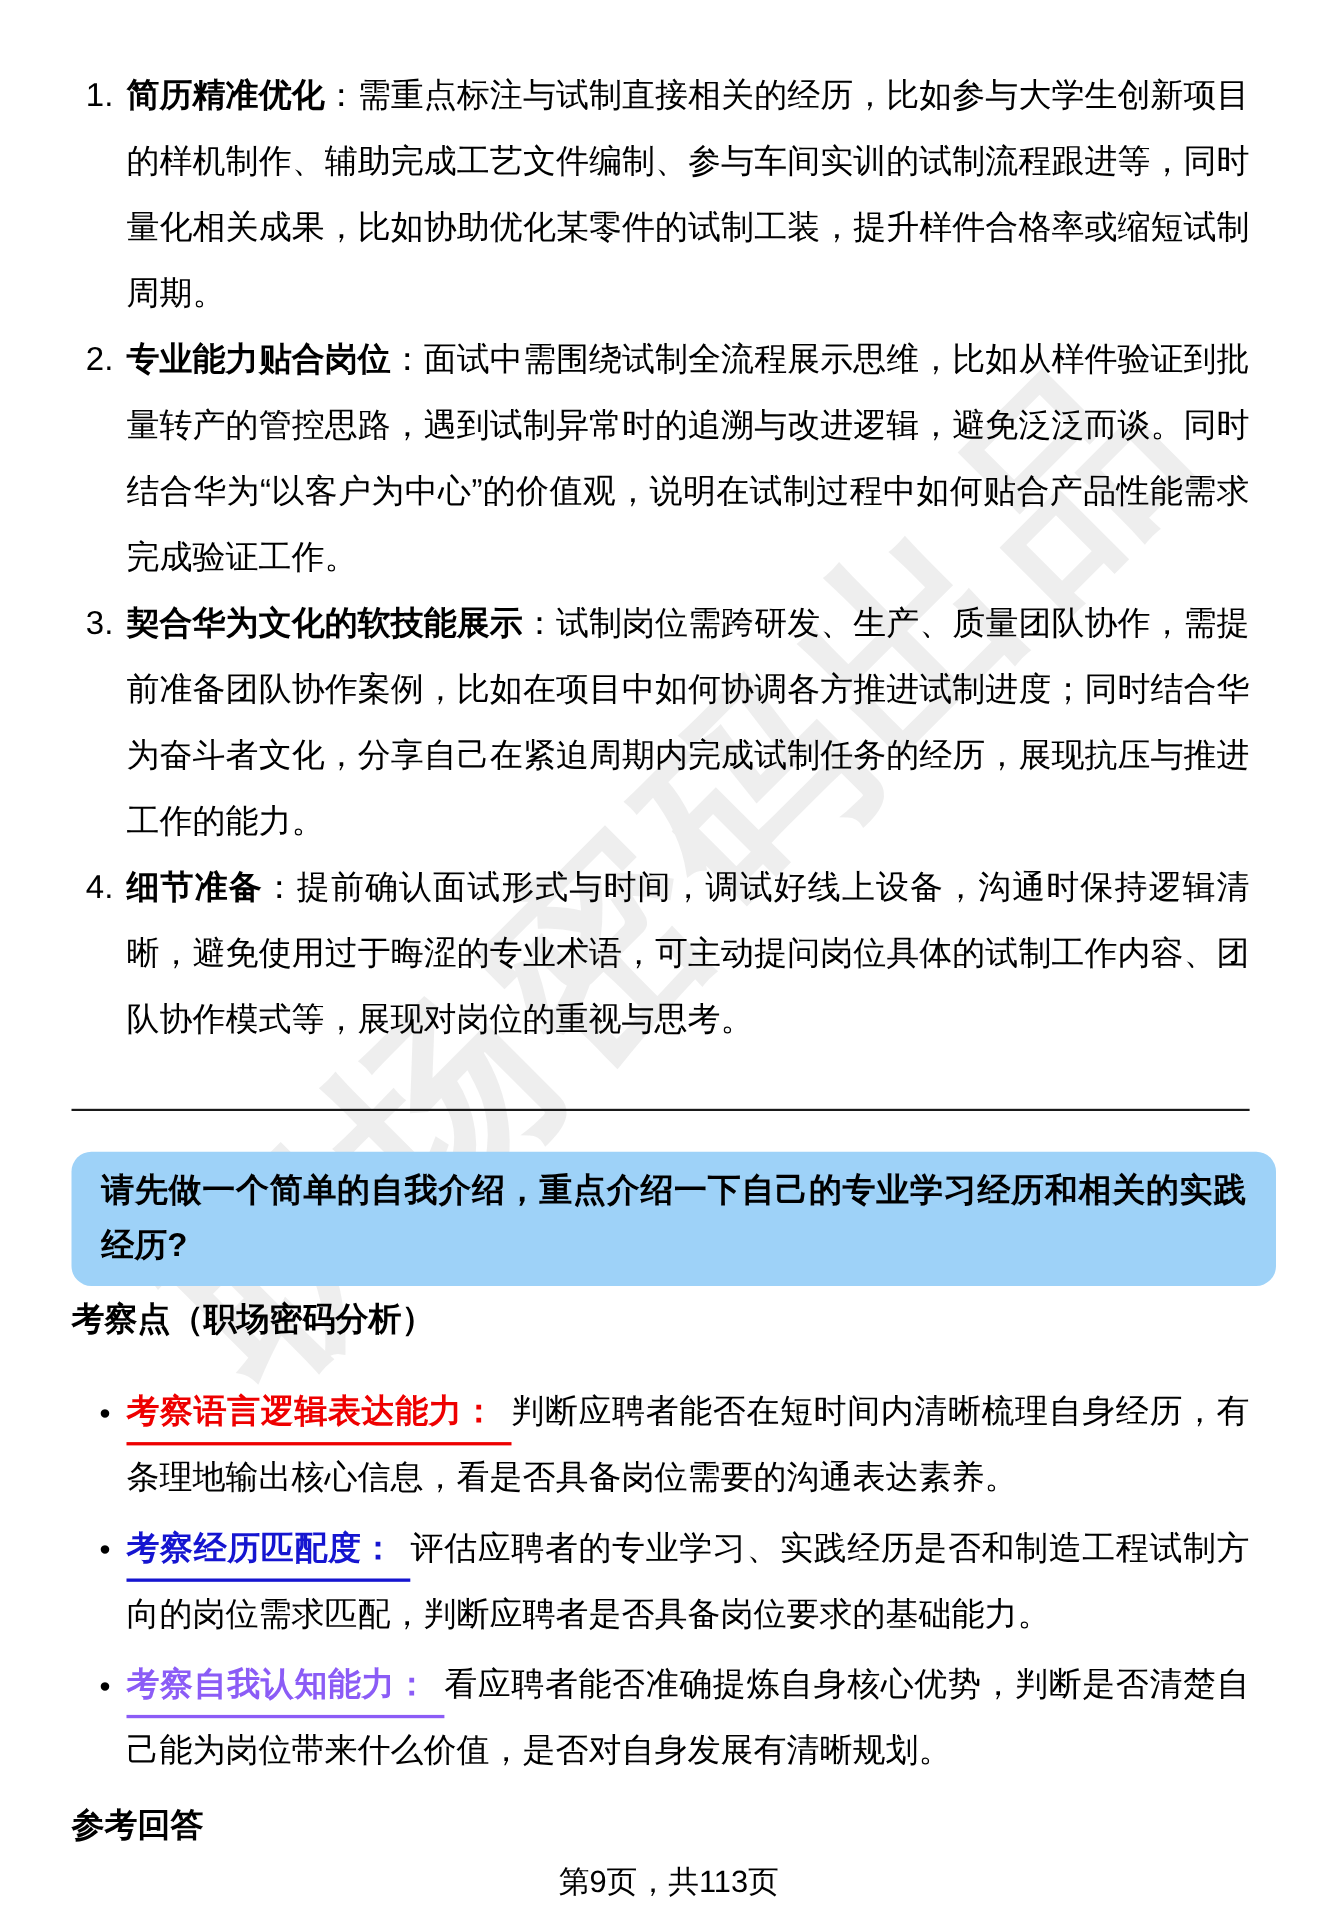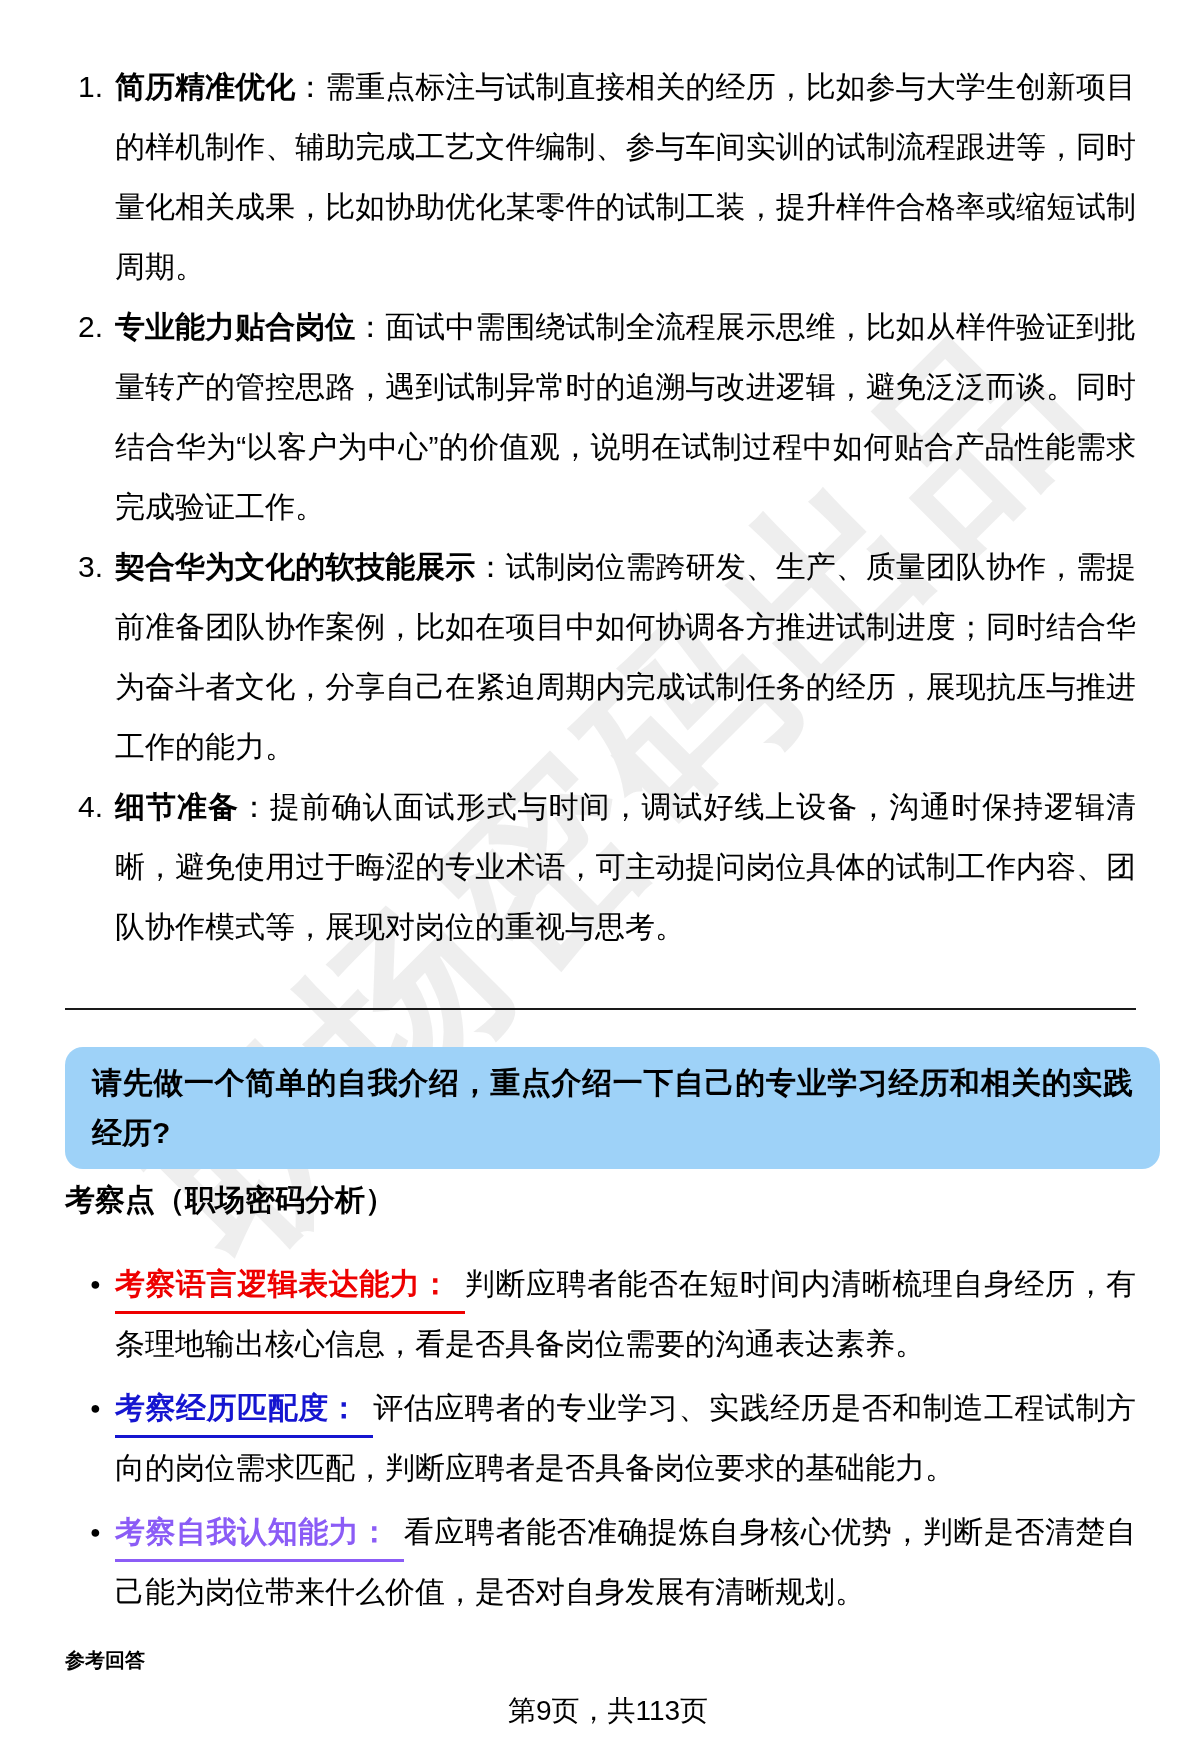--- a/index.html
+++ b/index.html
@@ -54,21 +54,21 @@
   .lead {
     font-weight:700;
     border-bottom:3px solid currentColor;
     padding-right:14px; padding-bottom:11px;
   }
   .lead-red   { color:#ee0000; }
   .lead-blue  { color:#1515d0; }
   .lead-green { color:#8b5cf6; }
   .answer-heading {
     margin-top:15px;
-    font-size:20px; font-weight:700; line-height:46px;
+    font-size:30px; font-weight:700; line-height:46px;
   }
   .footer {
     position:absolute; left:16px; right:0; top:1692px;
     text-align:center; font-size:28px; z-index:1;
   }
 </style>
 </head>
 <body>
 
 <div class="watermark">职场密码出品</div>

